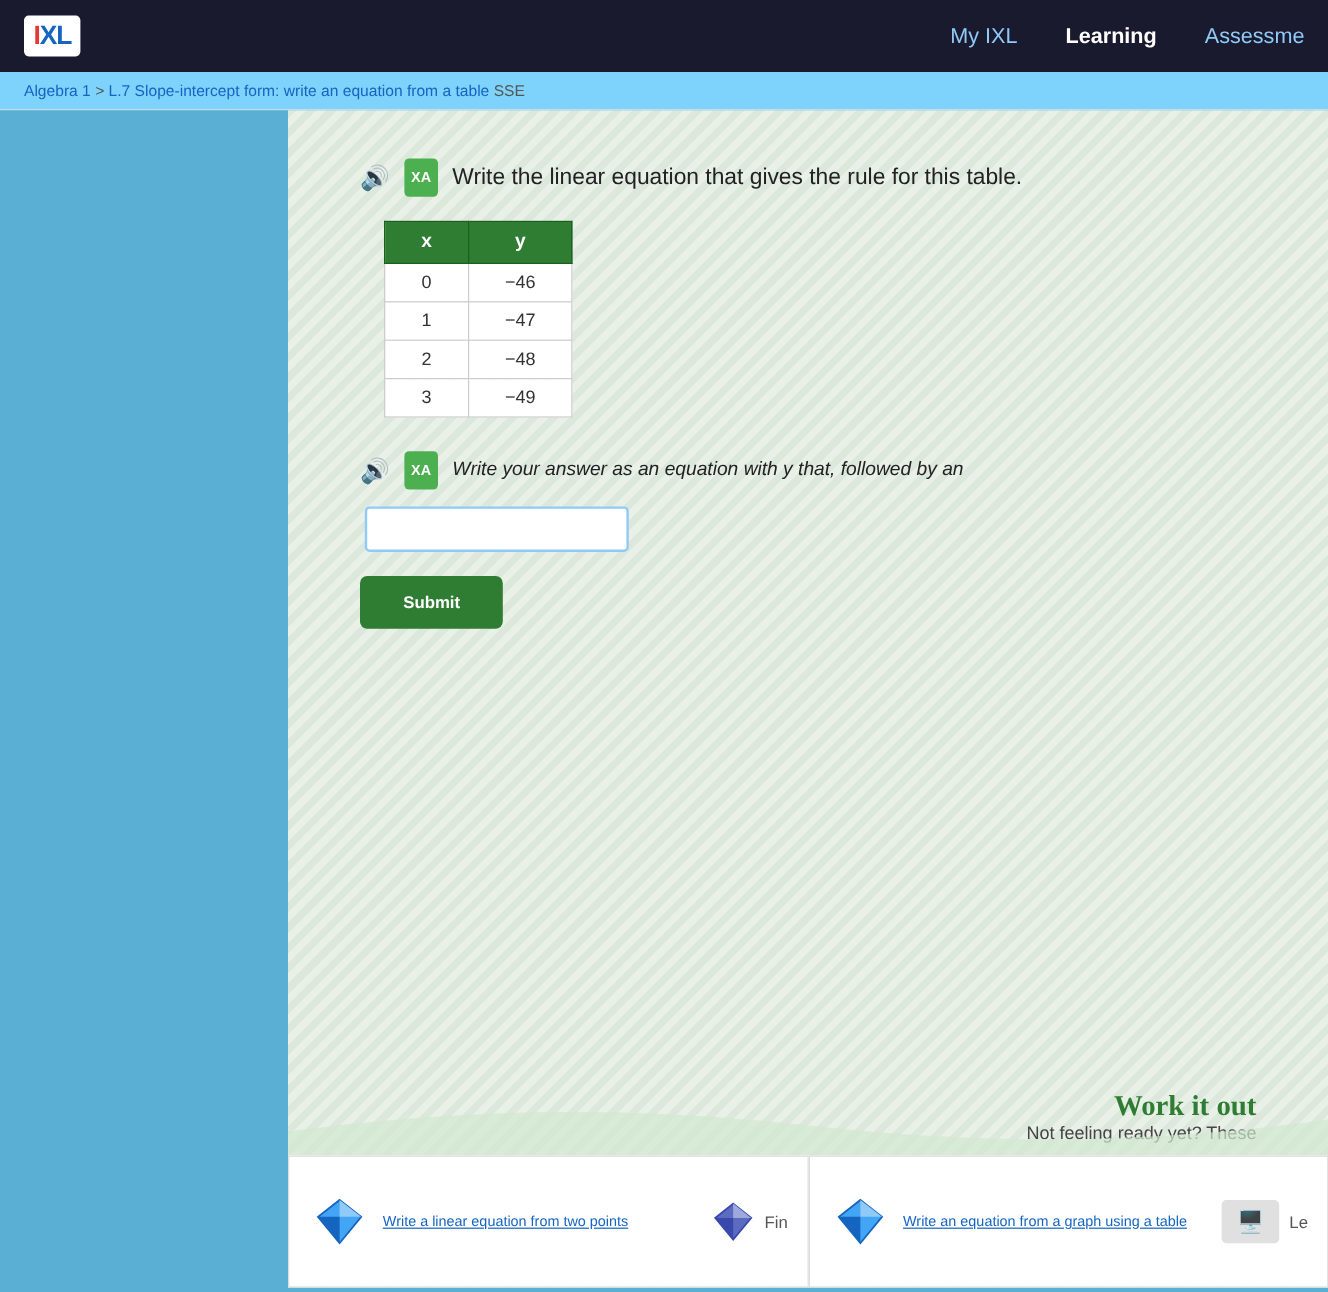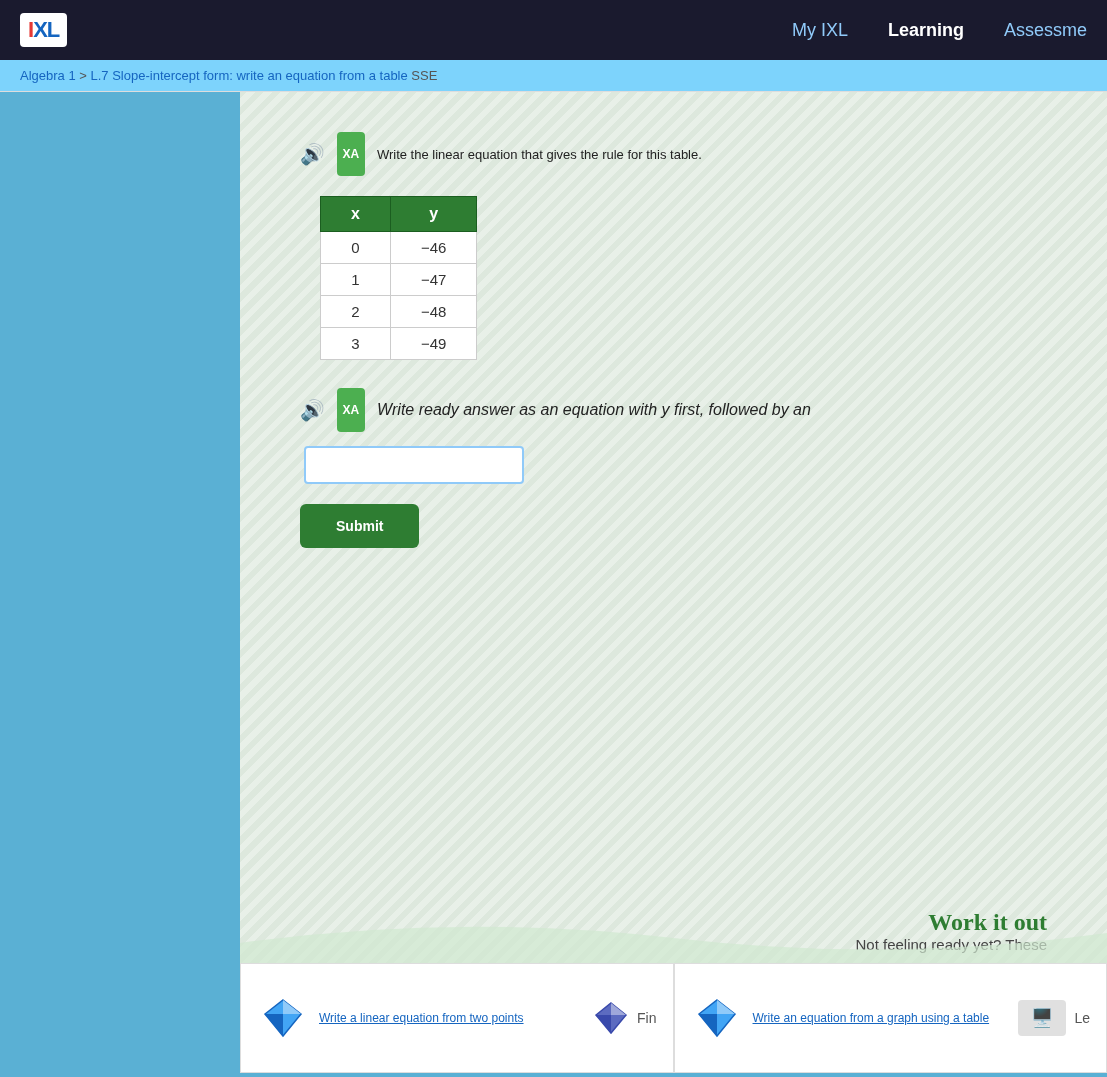--- a/index.html
+++ b/index.html
@@ -101,32 +101,32 @@
       align-items: center;
       gap: 12px;
       margin-bottom: 20px;
     }
     .speaker-icon {
       color: #333;
       font-size: 20px;
     }
     .translate-icon {
       width: 28px;
-      height: 44px;
+      height: 32px;
       background: #4caf50;
       border-radius: 4px;
       display: flex;
       align-items: center;
       justify-content: center;
       color: white;
       font-size: 12px;
       font-weight: bold;
     }
     .question-text {
-      font-size: 13px;
+      font-size: 19px;
       color: #222;
       font-weight: 500;
     }
 
     
     .data-table {
       border-collapse: collapse;
       margin-bottom: 28px;
       margin-left: 20px;
     }
@@ -347,21 +347,21 @@
       </table>
     </div>
 
     
     <div class="answer-section">
       <div class="answer-header">
         <span class="speaker-icon">🔊</span>
         <div class="translate-icon">
           <span>XA</span>
         </div>
-        <span class="answer-instruction">Write ready answer as an equation with y first, followed by an</span>
+        <span class="answer-instruction">Write your answer as an equation with y that, followed by an</span>
       </div>
       <input class="answer-input" type="text" placeholder="" style="">
     </div>
 
     
     <button class="submit-btn">Submit</button>
 
     
     <div class="work-it-out">
       <div class="work-it-out-title">Work it out</div>

